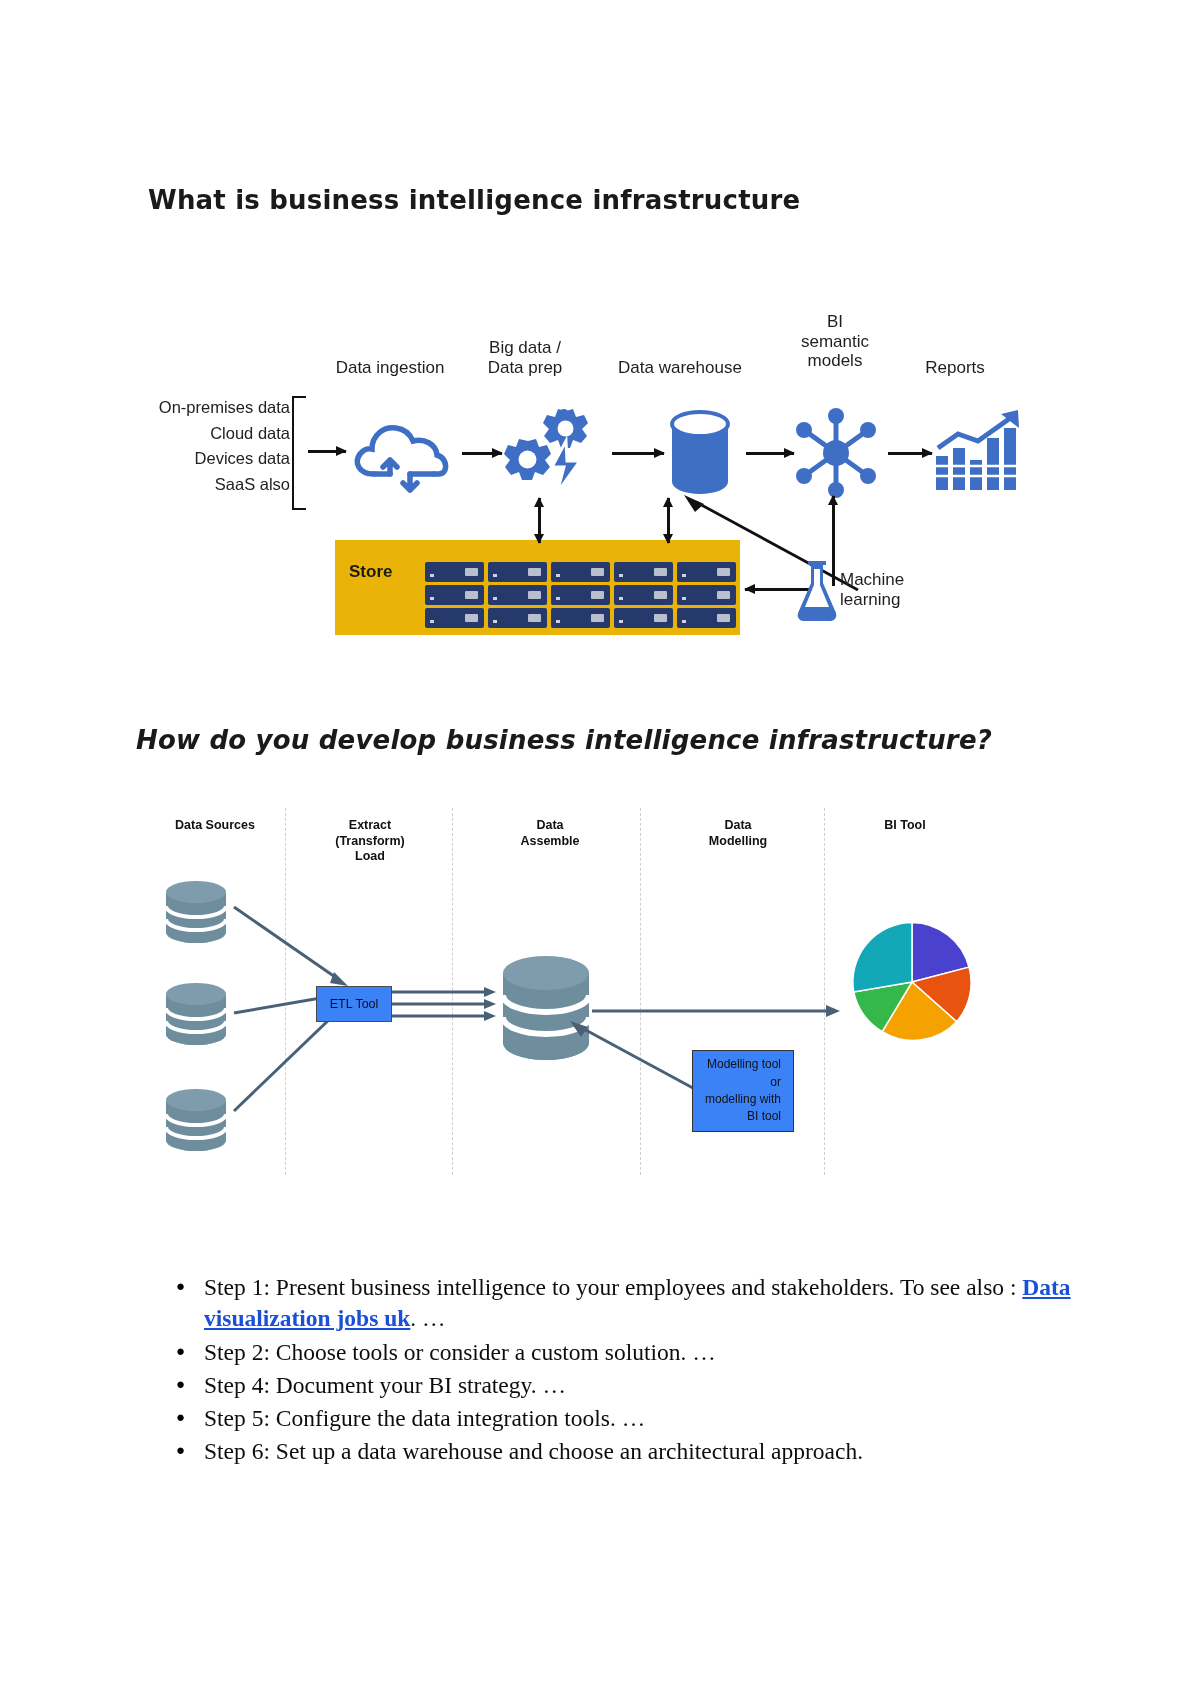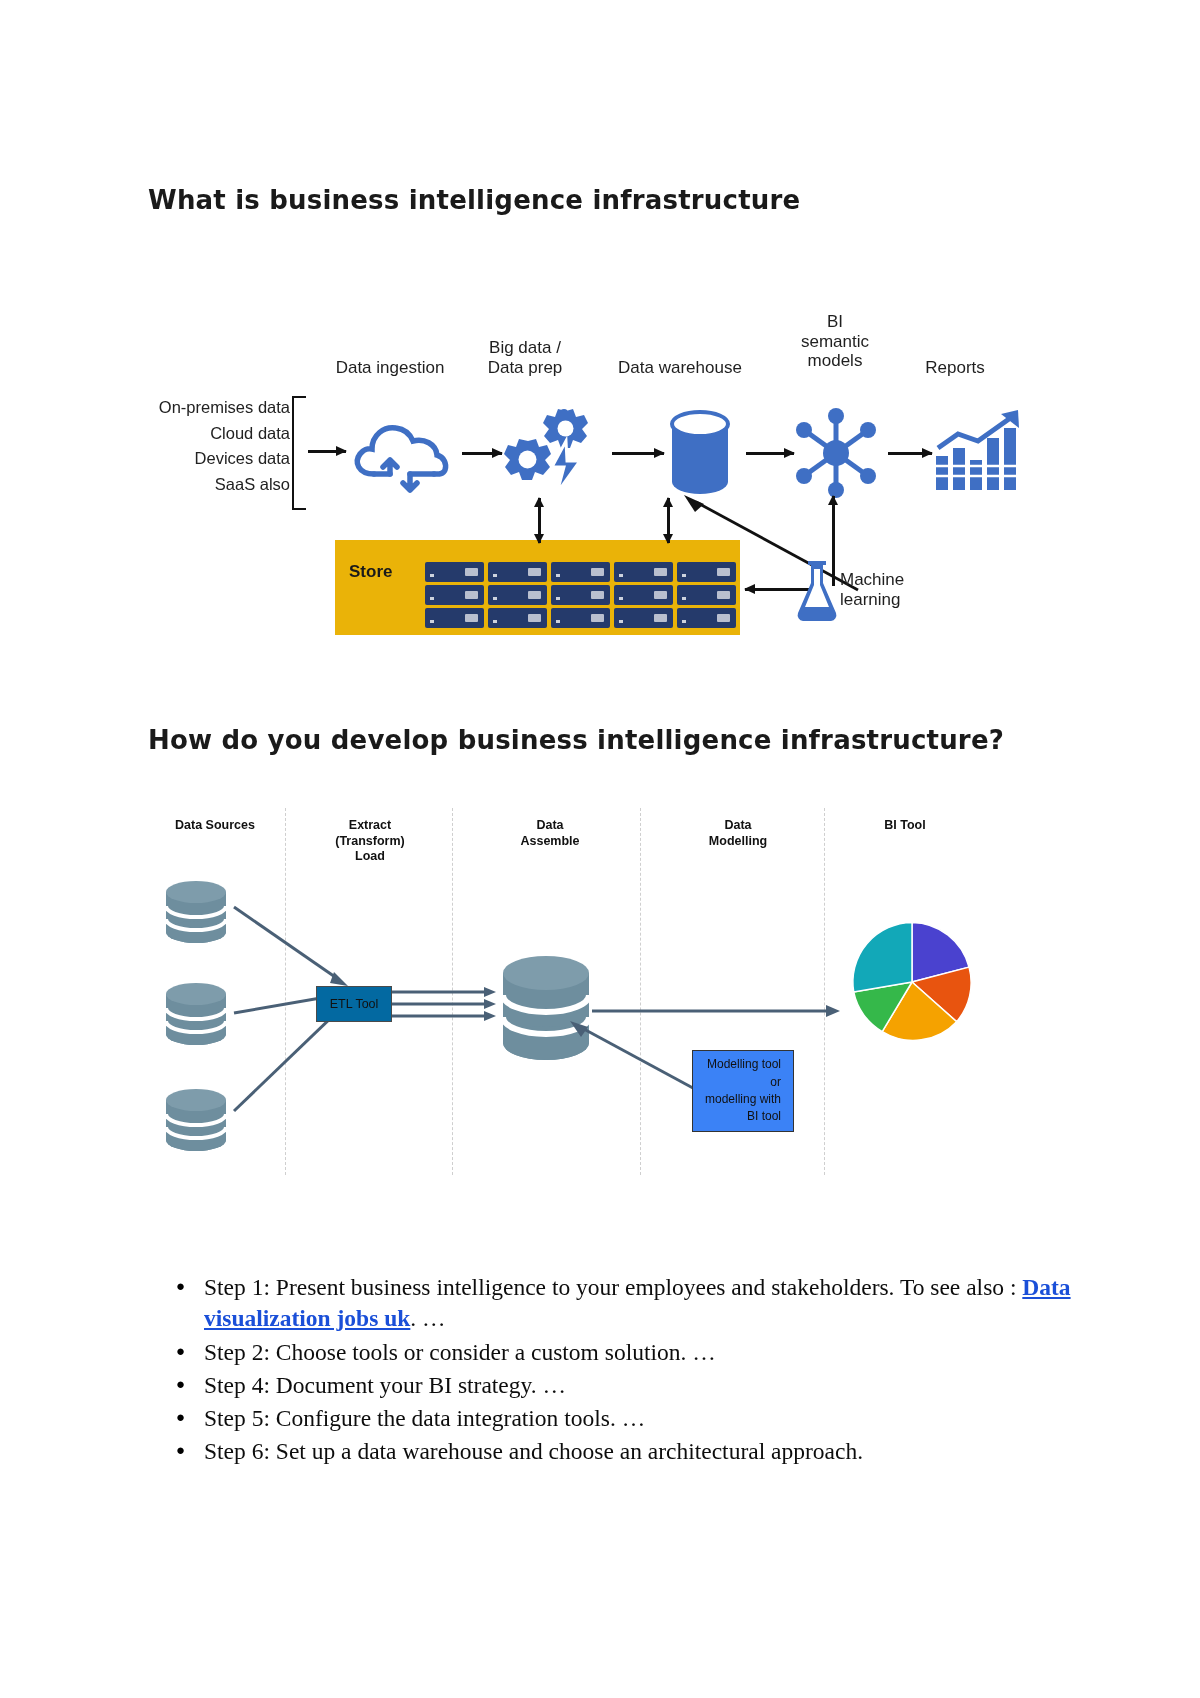--- a/index.html
+++ b/index.html
@@ -24,21 +24,21 @@
   
   h1.section-heading {
     font-family: "DejaVu Sans", sans-serif;
     font-weight: bold;
     font-size: 26px;
     color: #1a1a1a;
     margin: 0;
     letter-spacing: 0.2px;
   }
   #heading-1 { position: absolute; left: 148px; top: 185px; }
-  #heading-2 { position: absolute; left: 148px; top: 725px; }
+  #heading-2 { position: absolute; left: 136px; top: 725px; font-style: italic; }
 
   
   #diagram1 {
     position: absolute;
     left: 140px;
     top: 300px;
     width: 840px;
     height: 360px;
     font-family: "Liberation Sans", sans-serif;
   }
@@ -210,21 +210,21 @@
     width: 0;
     height: 367px;
     border-left: 1.6px dashed #cfcfcf;
   }
   .cyl {
     position: absolute;
   }
   .etl-box {
     position: absolute;
     border: 1.8px solid #4a4a4a;
-    background: #0369a1;
+    background: #3b82f6;
     font-size: 12.5px;
     color: #111;
     display: flex;
     align-items: center;
     justify-content: center;
   }
   .model-box {
     position: absolute;
     border: 1.8px solid #333;
     background: #3b82f6;

